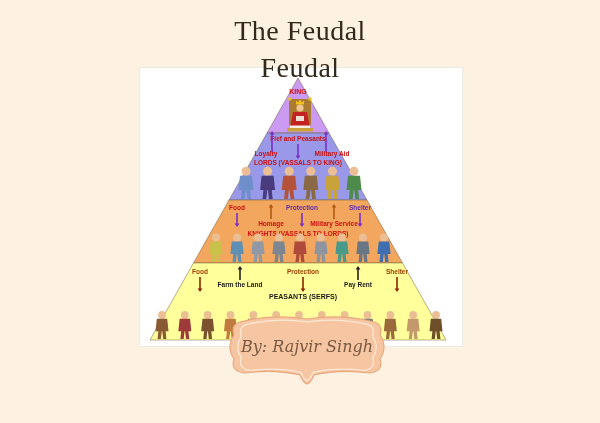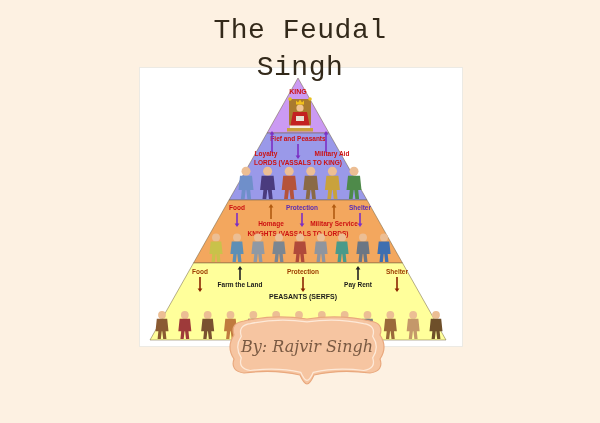--- a/index.html
+++ b/index.html
@@ -4,21 +4,21 @@
 <style>
   html,body{margin:0;padding:0;}
   body{
     width:600px;height:423px;position:relative;overflow:hidden;
     background:#fdf1e2;
     font-family:"Liberation Sans",sans-serif;
   }
   .title{
     position:absolute;top:12px;left:0;width:100%;
     text-align:center;z-index:2;
-    font-family:Liberation Mono, monospace;
+    font-family:Liberation Serif, serif;
     font-size:28px;line-height:37px;color:#33291a;
     letter-spacing:.5px;
   }
   .card{
     position:absolute;left:140px;top:68px;width:322px;height:278px;
     background:#ffffff;z-index:1;
     box-shadow:0 0 0 1px #eceae4;
   }
   .card svg{display:block;width:322px;height:278px;}
   .lbl{font-family:"Liberation Sans",sans-serif;font-size:6.5px;font-weight:bold;text-anchor:middle;}
@@ -34,21 +34,21 @@
   .badge-text{
     font-family:"DejaVu Serif","Liberation Serif",serif;
     font-style:italic;font-size:16px;fill:#7a5a43;text-anchor:middle;
   }
 </style>
 </head>
 <body>
 
 <div class="title">
   <div>The Feudal</div>
-  <div>Singh</div>
+  <div>Feudal</div>
 </div>
 
 <div class="card">
   <svg id="pyr" viewBox="0 0 322 278" xmlns="http://www.w3.org/2000/svg">
     <defs>
       <g id="person-shape">
         <circle cx="0" cy="-18.5" r="3" fill="#ecbe94"></circle>
         <path fill="currentColor" d="M-4 -15.5 L4 -15.5 L5 -6 L2.8 -6 L3.4 0 L0.9 0 L0.2 -6 L-0.2 -6 L-0.9 0 L-3.4 0 L-2.8 -6 L-5 -6 Z"></path>
       </g>
     </defs>

